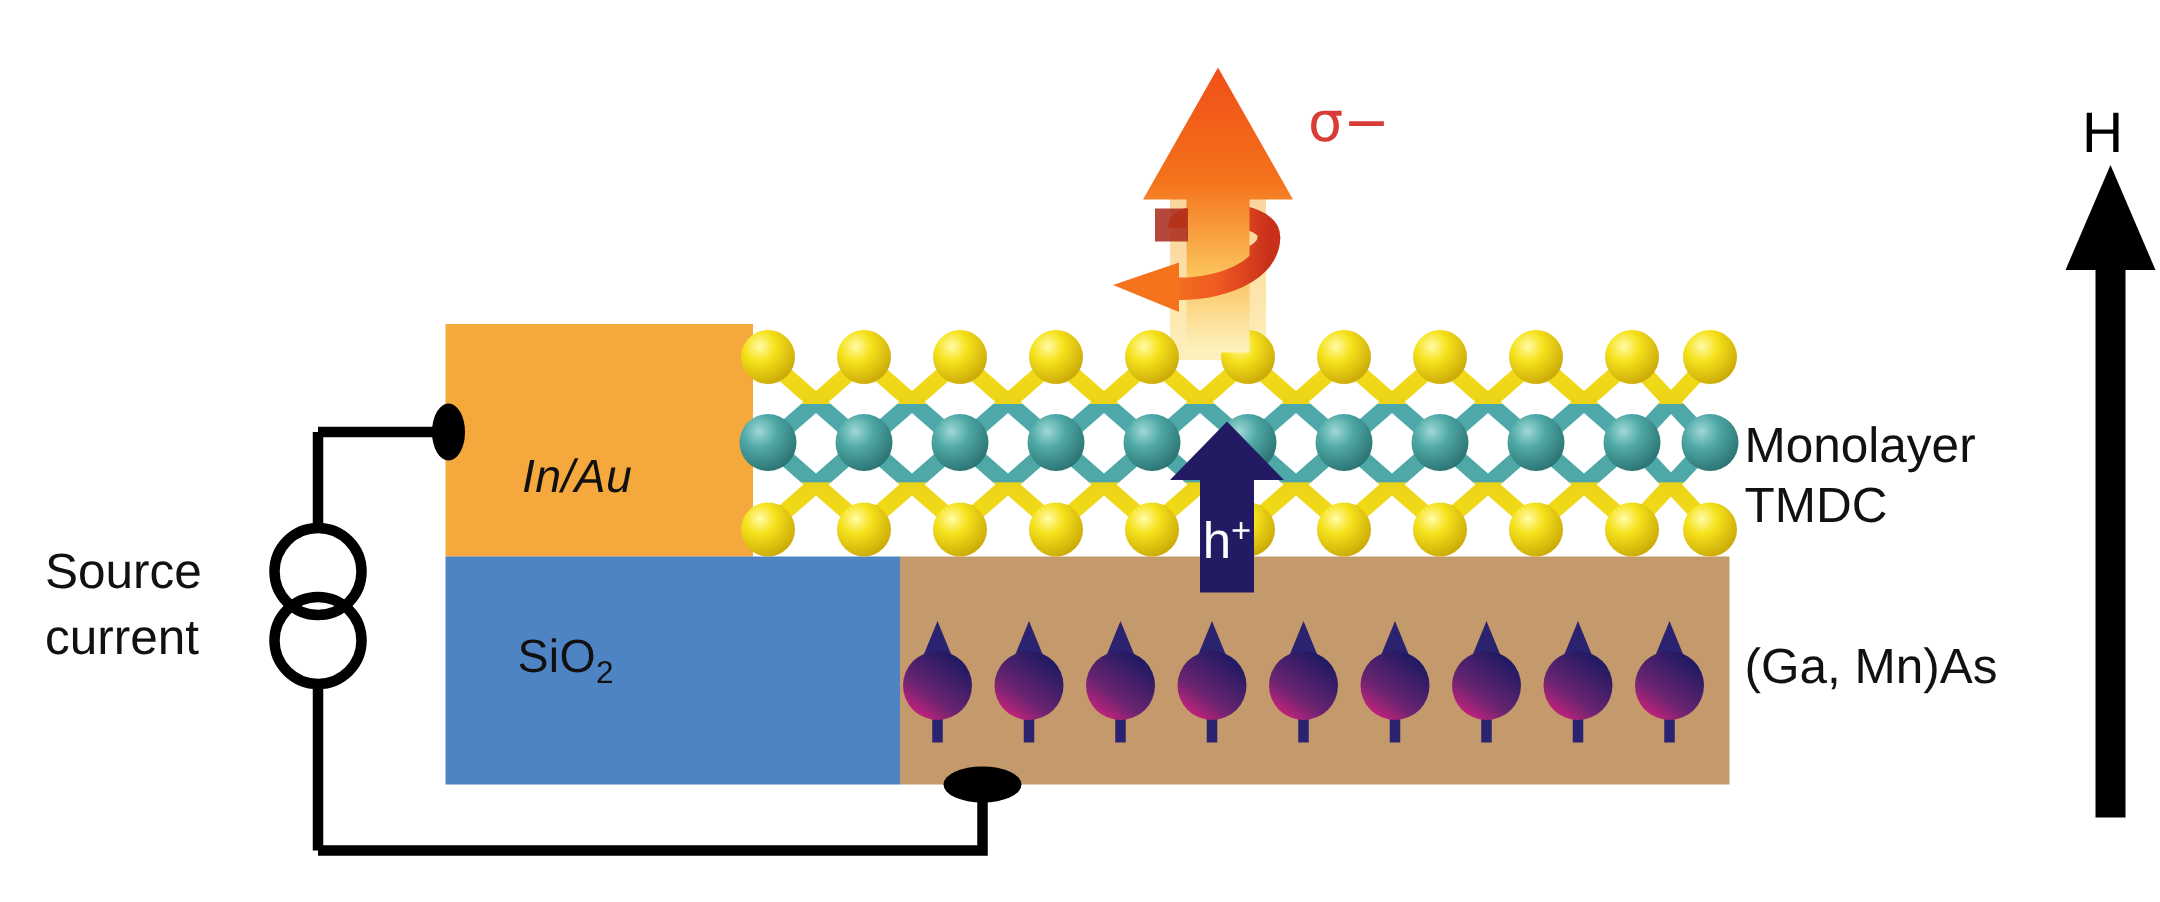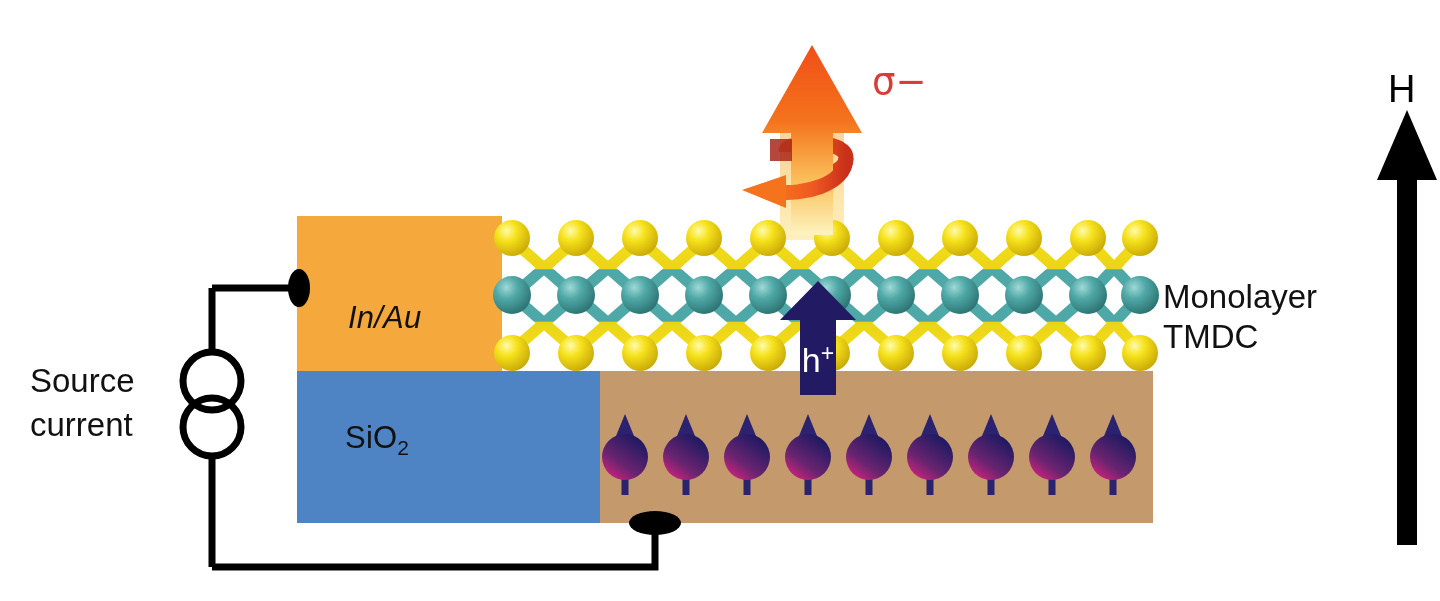--- a/index.html
+++ b/index.html
@@ -96,20 +96,21 @@
   <div class="layer" id="inau-block"></div>
   <div class="layer" id="sio2-block"></div>
   <div class="layer" id="gamnas-block"></div>
 
   <div class="block-label" id="inau-label">In/Au</div>
 
   <div class="block-label" id="sio2-label"><span>SiO</span><span class="sub">2</span></div>
 
   <div class="side-label" id="monolayer-label">Monolayer
 TMDC</div>
+  <div class="side-label" id="gamnas-label">(Ga, Mn)As</div>
 
   <div id="sigma-label">σ−</div>
 
   <div id="h-label">H</div>
 
   <svg class="overlay" viewBox="0 0 1440 601">
     <defs>
 
       <radialGradient id="gradYellow" cx="35%" cy="30%" r="75%">
         <stop offset="0%" stop-color="#FFFBAA"></stop>

